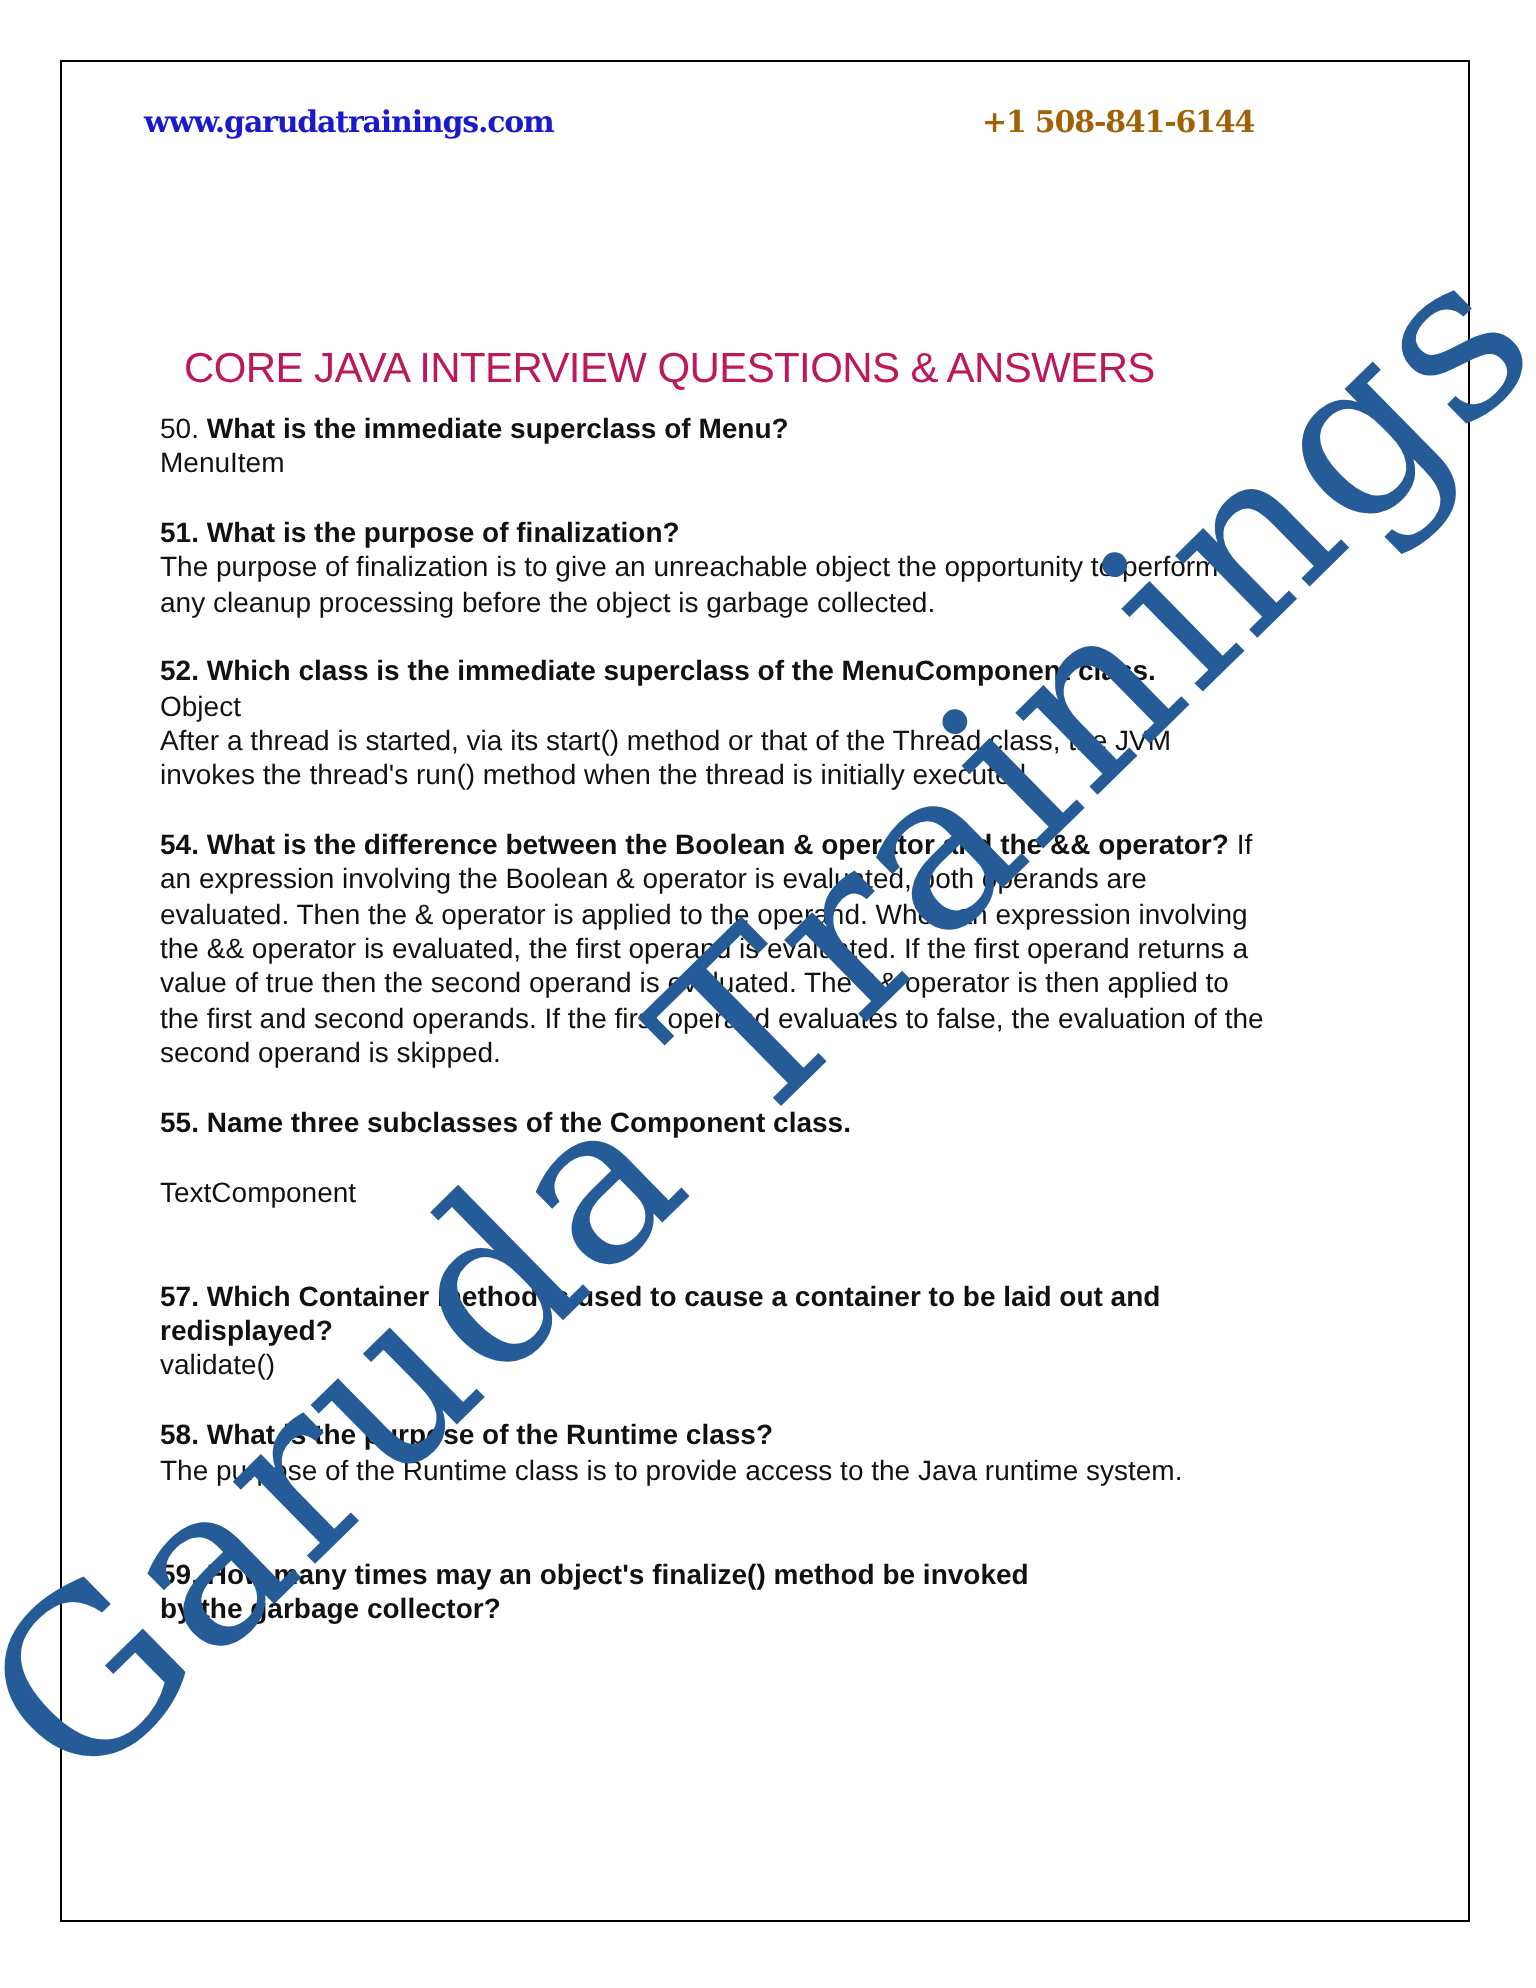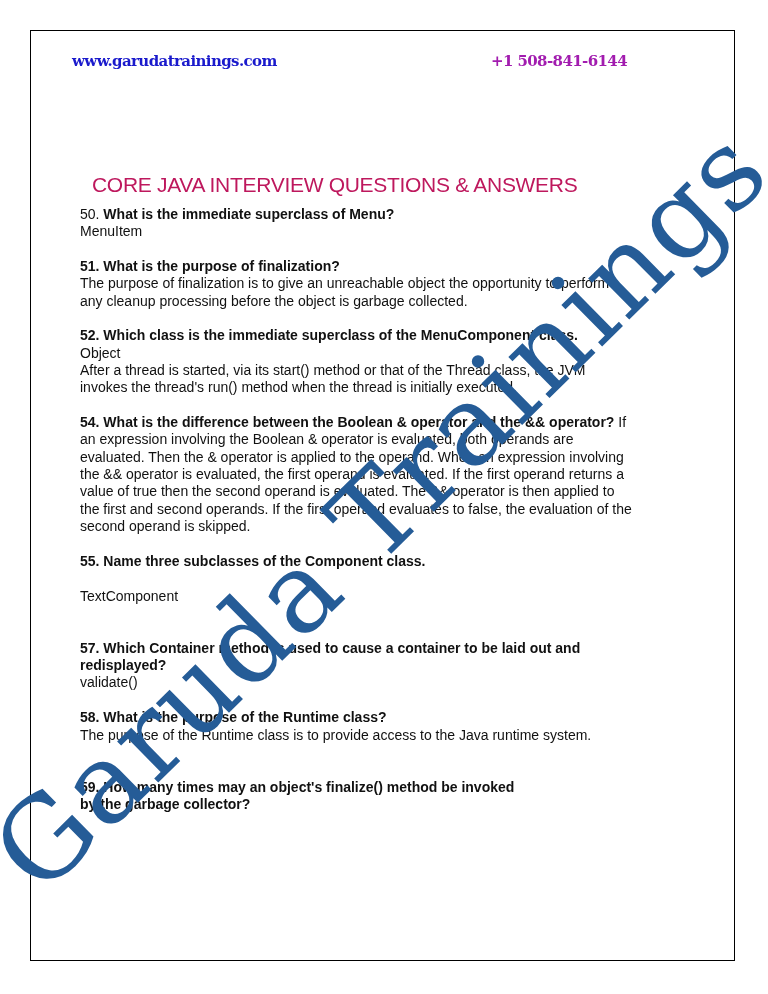--- a/index.html
+++ b/index.html
@@ -6,21 +6,21 @@
   body { width: 768px; height: 994px; position: relative; overflow: hidden; }
   .page {
     position: absolute; left: 30px; top: 30px; width: 705px; height: 931px;
     border: 1.5px solid #000; box-sizing: border-box; background: #fff;
   }
   .hdr {
     position: absolute; top: 52px; font-family: "DejaVu Serif", "Liberation Serif", serif;
     font-weight: bold; font-size: 15px; line-height: 18px; letter-spacing: -0.6px;
   }
   .hdr-url { left: 72px; color: #1a1acc; }
-  .hdr-phone { left: 491px; color: #a21caf; }
+  .hdr-phone { left: 491px; color: #a16207; }
   .title {
     position: absolute; left: 92px; top: 173px; font-family: "Liberation Sans", sans-serif;
     font-size: 21px; line-height: 24px; color: #be185d; letter-spacing: -0.3px; white-space: nowrap; text-align: right;
   }
   .body {
     position: absolute; left: 80px; top: 206px; width: 620px;
     font-family: "Liberation Sans", sans-serif; font-size: 14px; line-height: 17.3px; color: #111;
   }
   .qa { margin: 0; }
   .line { display: block; white-space: nowrap; }

